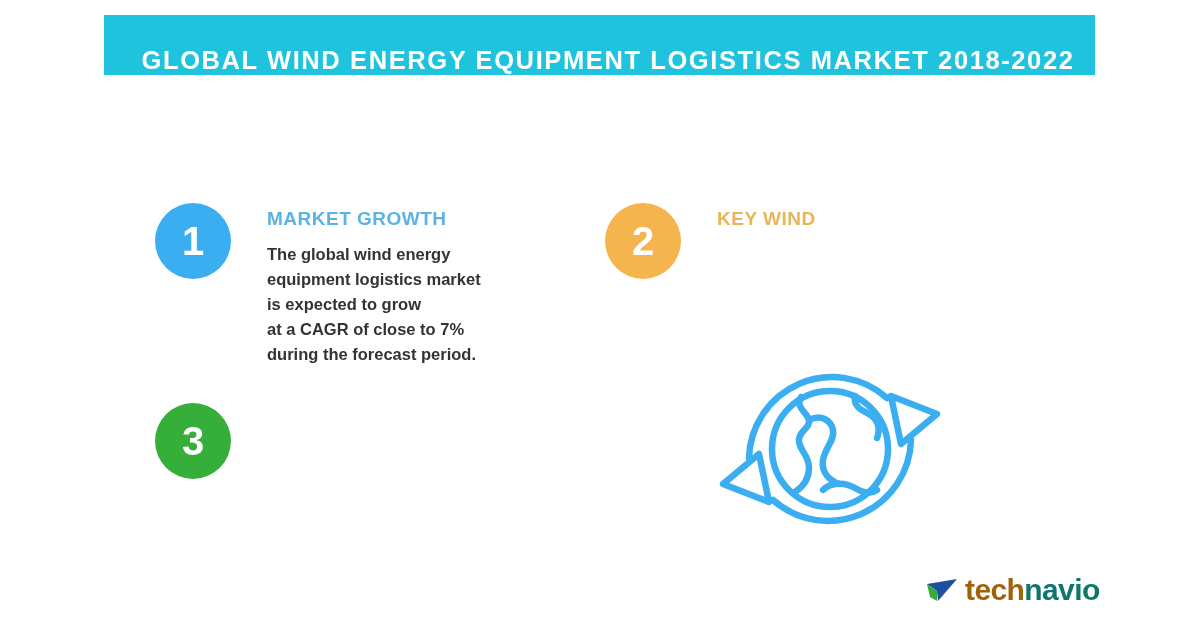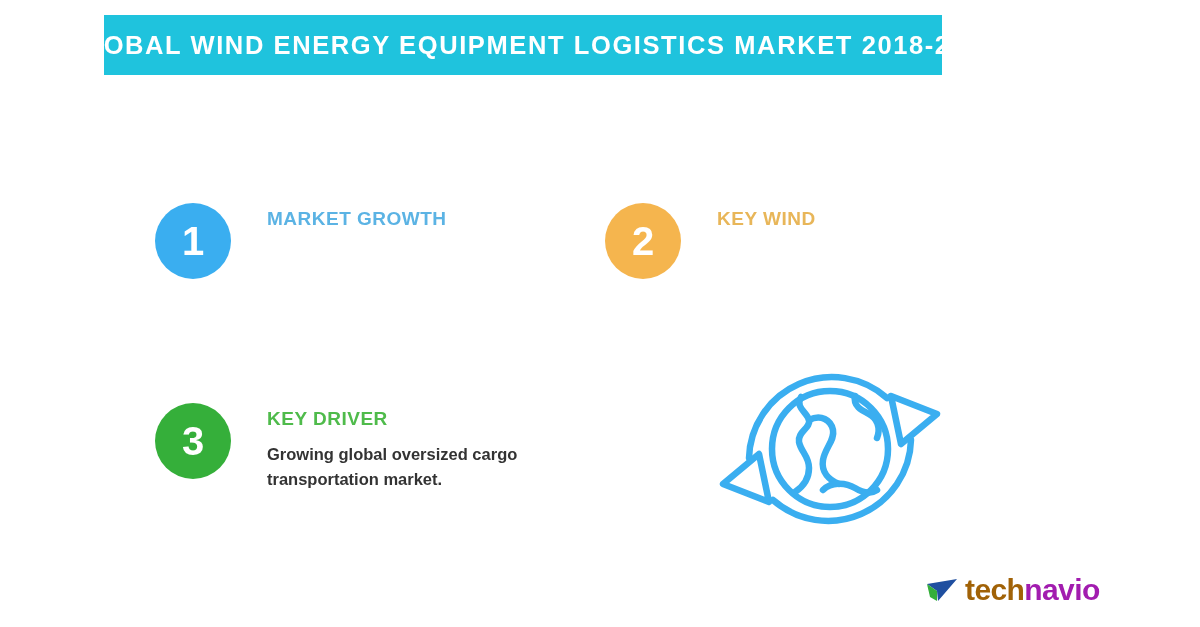--- a/index.html
+++ b/index.html
@@ -7,23 +7,23 @@
     width:1200px; height:627px;
     background:#ffffff;
     font-family:"Liberation Sans", sans-serif;
     overflow:hidden;
   }
   .canvas { position:relative; width:1200px; height:627px; background:#fff; }
 
   
   .header-bar {
     position:absolute; left:104px; top:15px;
-    width:838px; height:60px;
+    width:991px; height:60px;
     background:#1FC3DD;
-    display:flex; align-items:center; justify-content:center;padding-left:17px;
+    display:flex; align-items:flex-end; justify-content:center;padding-left:17px;
   }
   .header-title {
     color:#ffffff;
     font-size:25.5px;
     font-weight:700;
     letter-spacing:1.6px;
     white-space:nowrap;
     font-family:"Liberation Sans", sans-serif;
   }
 
@@ -66,52 +66,52 @@
   #point-2 { left:605px; top:203px; }
   #point-3 { left:155px; top:403px; }
 
   
   .globe-art { position:absolute; left:705px; top:352px; width:250px; height:195px; }
 
   
   .logo { position:absolute; left:925px; top:575px; display:flex; align-items:center; }
   .logo-word { margin-left:6px; font-size:30px; font-weight:700; line-height:1; letter-spacing:-0.6px; }
   .logo-tech { color:#a16207; }
-  .logo-navio { color:#a21caf; }
+  .logo-navio { color:#0f766e; }
 </style>
 </head>
 <body>
 
 <div class="canvas">
 
   <div class="header-bar">
     <div class="header-title">GLOBAL WIND ENERGY EQUIPMENT LOGISTICS MARKET 2018-2022</div>
   </div>
 
   <div class="point" id="point-1">
     <div class="badge blue">1</div>
     <div class="point-text">
       <div class="point-heading blue">MARKET GROWTH</div>
+      <div class="point-body">The global wind energy
+equipment logistics market
+is expected to grow
+at a CAGR of close to 7%
+during the forecast period.</div>
     </div>
   </div>
 
   <div class="point" id="point-2">
     <div class="badge orange">2</div>
     <div class="point-text">
       <div class="point-heading orange">KEY WIND</div>
     </div>
   </div>
 
   <div class="point" id="point-3">
     <div class="badge green">3</div>
-    <div class="point-text">
-      <div class="point-heading green">KEY DRIVER</div>
-      <div class="point-body">Growing global oversized cargo
-transportation market.</div>
-    </div>
   </div>
 
   <div class="globe-art">
     <svg viewBox="0 0 250 195" width="250" height="195" fill="none" stroke="#3AAEF0" stroke-width="6.5" stroke-linecap="round" stroke-linejoin="round">
 
       <path d="M 44 106 A 83 83 0 0 1 182 46"></path>
       <path d="M 206 88 A 83 83 0 0 1 68 148"></path>
 
       <path d="M 186 44 L 232 62 L 196 92 Z"></path>
       <path d="M 64 150 L 18 132 L 54 102 Z"></path>

